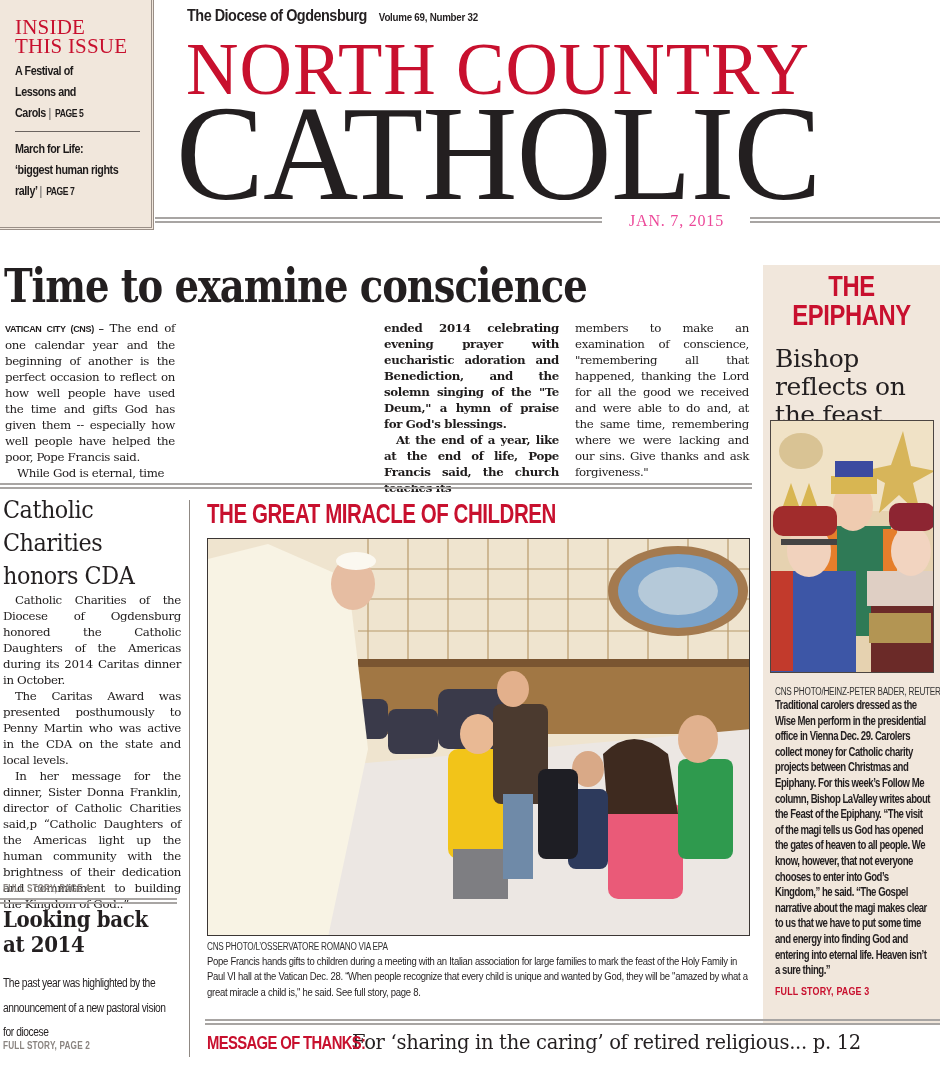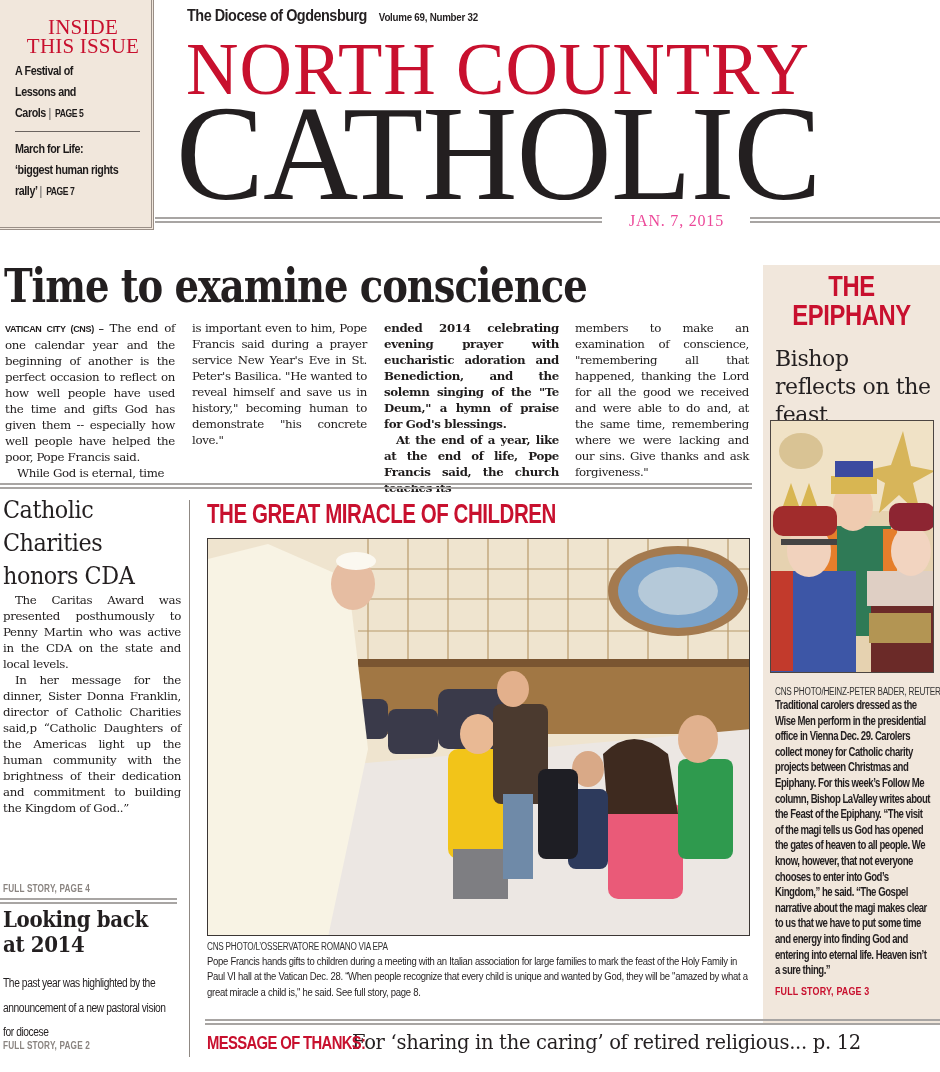--- a/index.html
+++ b/index.html
@@ -3,21 +3,21 @@
 <meta charset="utf-8">
 <style>
   * { box-sizing: border-box; margin: 0; padding: 0; }
   html, body { width: 940px; height: 1072px; background: #ffffff; overflow: hidden; }
   body { position: relative; font-family: "DejaVu Serif", serif; color: #1e1b1b; }
 
   .abs { position: absolute; }
 
   
   .inside-box { left: 0; top: 0; width: 154px; height: 230px; background: #f1e7dc; border-right: 3px double #9a8f87; border-bottom: 3px double #9a8f87; padding: 18px 0 0 15px; }
-  .inside-title { font-family: "Liberation Serif", serif; color: #c8102e; font-size: 21px; line-height: 19px; letter-spacing: 0.2px; text-align: center; }
+  .inside-title { font-family: "Liberation Serif", serif; color: #c8102e; font-size: 21px; line-height: 19px; letter-spacing: 0.2px; }
   .inside-item { font-family: "Liberation Sans", sans-serif; font-size: 12.5px; line-height: 21px; color: #1e1b1b; letter-spacing: -0.5px; font-weight: bold; transform: scaleX(0.86); transform-origin: left; width: 150px; }
   .inside-item .pg { font-size: 10px; font-weight: bold; margin-left: 2px; }
   .inside-item .sep { font-weight: normal; color: #555; }
   .inside-rule { width: 125px; height: 1px; background: #6b6460; margin: 7px 0 7px 0; }
 
   .diocese { left: 187px; top: 6px; font-family: "Liberation Sans", sans-serif; font-weight: bold; font-size: 17px; color: #231f20; letter-spacing: -0.6px; transform: scaleX(0.85); transform-origin: left; white-space: nowrap; }
   .diocese .vol { font-size: 11.5px; margin-left: 14px; letter-spacing: -0.3px; }
 
   .nc-red { left: 186px; top: 35px; font-family: "Liberation Serif", serif; color: #c8102e; font-size: 73px; line-height: 70px; letter-spacing: 1px; white-space: nowrap; transform: scaleX(0.995); transform-origin: left; }
   .nc-black { left: 176px; top: 88px; font-family: "Liberation Serif", serif; color: #231f20; font-size: 136px; line-height: 130px; letter-spacing: -1px; white-space: nowrap; transform: scaleX(0.97); transform-origin: left; }
@@ -38,21 +38,21 @@
   .lead-c1 { left: 5px;   top: 320px; width: 170px; }
   .lead-c2 { left: 192px; top: 320px; width: 175px; }
   .lead-c3 { left: 384px; top: 320px; width: 175px; font-weight: bold; }
   .lead-c4 { left: 575px; top: 320px; width: 174px; }
 
   .mid-rule { left: 0; top: 483px; width: 752px; }
 
   
   .epi-box { left: 763px; top: 265px; width: 177px; height: 760px; background: #f1e7dc; }
   .epi-title { left: 763px; top: 272px; width: 177px; text-align: center; font-family: "Liberation Sans", sans-serif; color: #c8102e; font-size: 29px; line-height: 29px; font-weight: bold; letter-spacing: -0.5px; transform: scaleX(0.82); }
-  .epi-deck { left: 775px; top: 345px; width: 160px; font-family: "DejaVu Serif", serif; font-size: 22px; line-height: 28px; color: #231f20; letter-spacing: -0.4px; }
+  .epi-deck { left: 775px; top: 345px; width: 160px; font-family: "DejaVu Serif", serif; font-size: 25px; line-height: 28px; color: #231f20; letter-spacing: -0.4px; }
   .epi-photo { left: 770px; top: 420px; width: 164px; height: 253px; border: 1px solid #4c4541; overflow: hidden; background: #d6c3a5; }
   .epi-credit { left: 775px; top: 686px; font-family: "Liberation Sans", sans-serif; font-size: 10px; color: #333; letter-spacing: -0.3px; transform: scaleX(0.82); transform-origin: left; white-space: nowrap; }
   .epi-text { left: 775px; top: 698px; width: 195px; font-family: "Liberation Sans", sans-serif; font-weight: bold; font-size: 12px; line-height: 15.6px; color: #231f20; letter-spacing: -0.6px; transform: scaleX(0.8); transform-origin: left top; }
   .epi-more { left: 775px; top: 985px; font-family: "Liberation Sans", sans-serif; font-weight: bold; font-size: 10.5px; color: #c8102e; letter-spacing: 0.2px; transform: scaleX(0.85); transform-origin: left; white-space: nowrap; }
 
   
   .cc-head { left: 3px; top: 494px; width: 185px; font-family: "DejaVu Serif", serif; font-size: 24px; line-height: 33px; color: #231f20; letter-spacing: -0.5px; transform: scaleX(0.93); transform-origin: left top; }
   .cc-body { left: 3px; top: 592px; width: 178px; }
   .more-gray { font-family: "Liberation Sans", sans-serif; font-weight: bold; font-size: 10px; color: #8a8480; letter-spacing: 0.2px; transform: scaleX(0.82); transform-origin: left; white-space: nowrap; }
   .cc-more { left: 3px; top: 883px; }
@@ -106,21 +106,20 @@
 <div class="abs rule-dbl mh-rule-r"></div>
 <div class="abs date">JAN. 7, 2015</div>
 
 <div class="abs headline">Time to examine conscience</div>
 
 <div class="abs col lead-c1">
   <p><span class="dateline">VATICAN CITY (CNS) –</span> <span>The end of one calendar year and the beginning of another is the perfect occasion to reflect on how well people have used the time and gifts God has given them -- especially how well people have helped the poor, Pope Francis said.</span></p>
   <p class="ind">While God is eternal, time</p>
 </div>
 <div class="abs col lead-c2">
-  <p>is important even to him, Pope Francis said during a prayer service New Year's Eve in St. Peter's Basilica. "He wanted to reveal himself and save us in history," becoming human to demonstrate "his concrete love."</p>
 </div>
 <div class="abs col lead-c3">
   <p>ended 2014 celebrating evening prayer with eucharistic adoration and Benediction, and the solemn singing of the "Te Deum," a hymn of praise for God's blessings.</p>
   <p class="ind">At the end of a year, like at the end of life, Pope Francis said, the church teaches its</p>
 </div>
 <div class="abs col lead-c4">
   <p>members to make an examination of conscience, "remembering all that happened, thanking the Lord for all the good we received and were able to do and, at the same time, remembering where we were lacking and our sins. Give thanks and ask forgiveness."</p>
 </div>
 
 <div class="abs rule-dbl mid-rule"></div>
@@ -159,20 +158,21 @@
     <rect x="118" y="82" width="46" height="28" fill="#8d2532" rx="10"></rect>
     <rect x="98" y="192" width="62" height="30" fill="#b39553"></rect>
   </svg>
 </div>
 <div class="abs epi-credit">CNS PHOTO/HEINZ-PETER BADER, REUTERS</div>
 <div class="abs epi-text">Traditional carolers dressed as the Wise Men perform in the presidential office in Vienna Dec. 29. Carolers collect money for Catholic charity projects between Christmas and Epiphany.  For this week’s Follow Me column, Bishop LaValley writes about the Feast of the Epiphany. “The visit of the magi tells us God has opened the gates of heaven to all people. We know, however, that not everyone chooses to enter into God’s Kingdom,” he said. “The Gospel narrative about the magi makes clear to us that we have to put some time and energy into finding God and entering into eternal life.  Heaven isn’t a sure thing.”</div>
 <div class="abs epi-more">FULL STORY, PAGE 3</div>
 
 <div class="abs cc-head">Catholic Charities honors CDA</div>
 <div class="abs col cc-body">
+  <p class="ind">Catholic Charities of the Diocese of Ogdensburg honored the Catholic Daughters of the Americas during its 2014 Caritas dinner in October.</p>
   <p class="ind">The Caritas Award was presented posthumously to Penny Martin who was active in the CDA on the state and local levels.</p>
   <p class="ind">In her message for the dinner, Sister Donna Franklin, director of Catholic Charities said,p “Catholic Daughters of the Americas light up the human community with the brightness of their dedication and commitment to building the Kingdom of God..”</p>
 </div>
 <div class="abs more-gray cc-more">FULL STORY, PAGE 4</div>
 <div class="abs rule-dbl left-rule"></div>
 <div class="abs lb-head">Looking back at 2014</div>
 <div class="abs lb-text">The past year was highlighted by the announcement of a new pastoral vision for diocese</div>
 <div class="abs more-gray lb-more">FULL STORY, PAGE 2</div>
 
 <div class="abs vline"></div>

